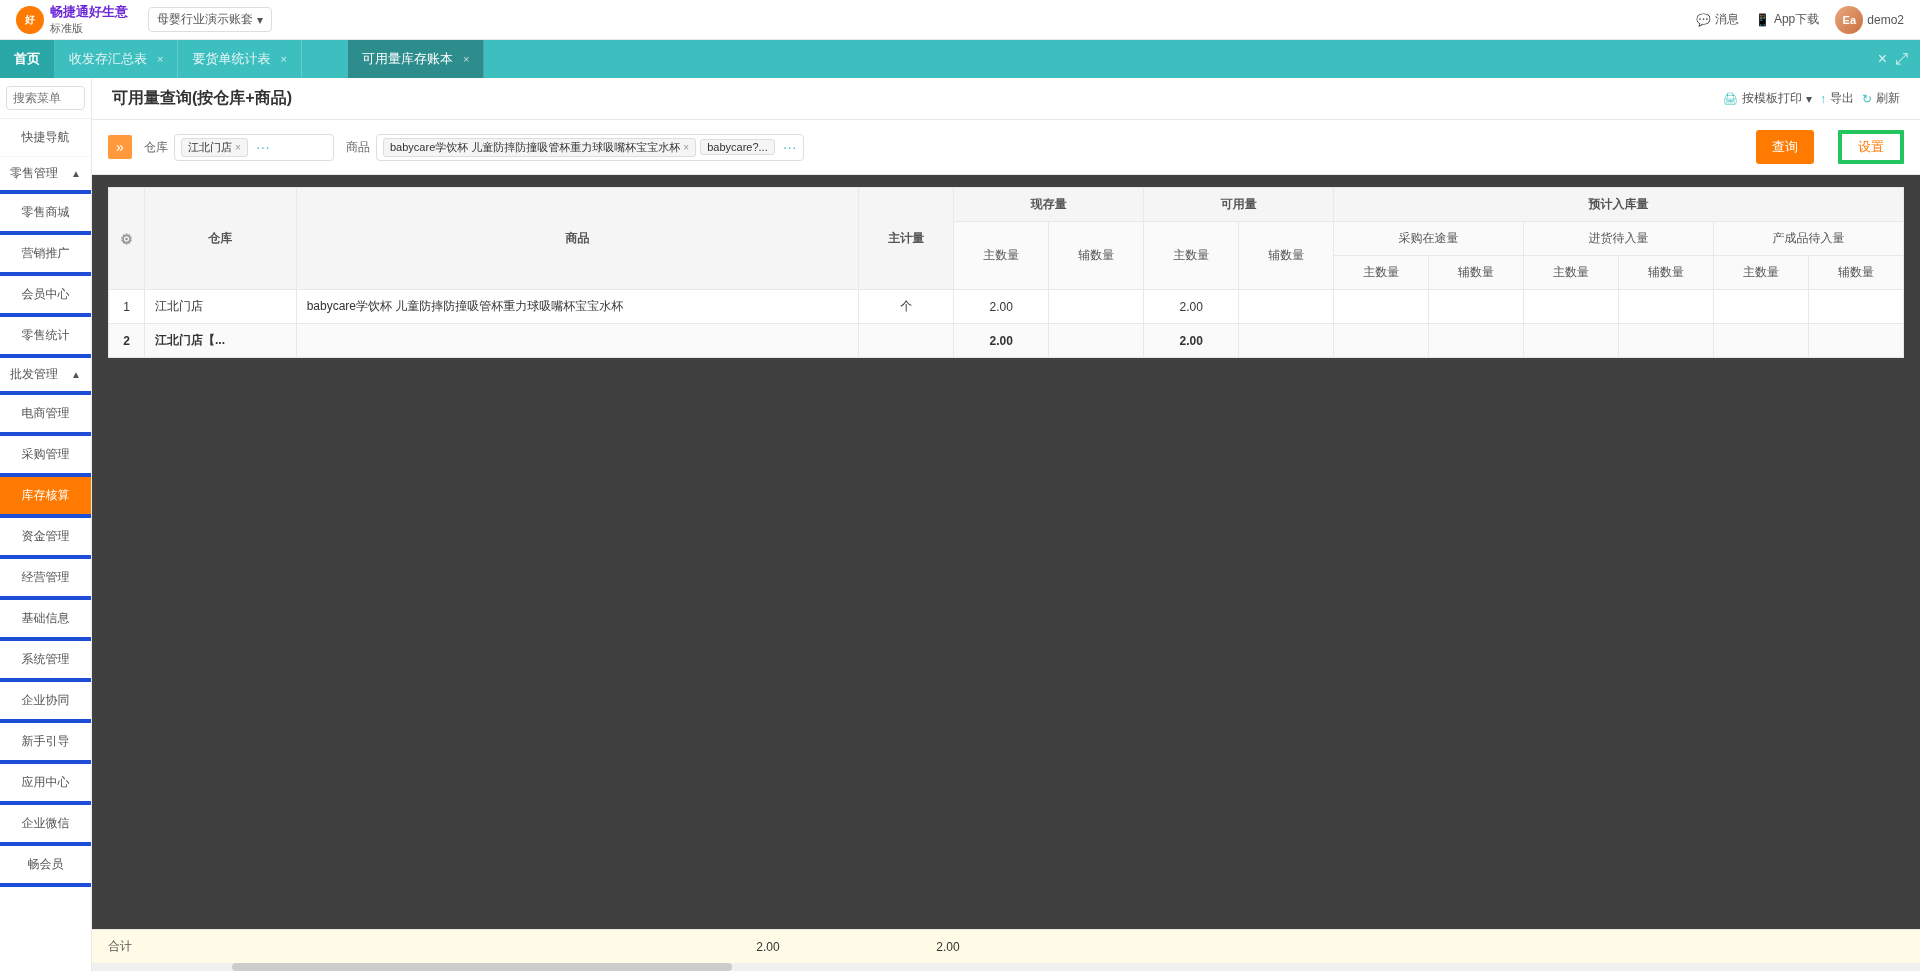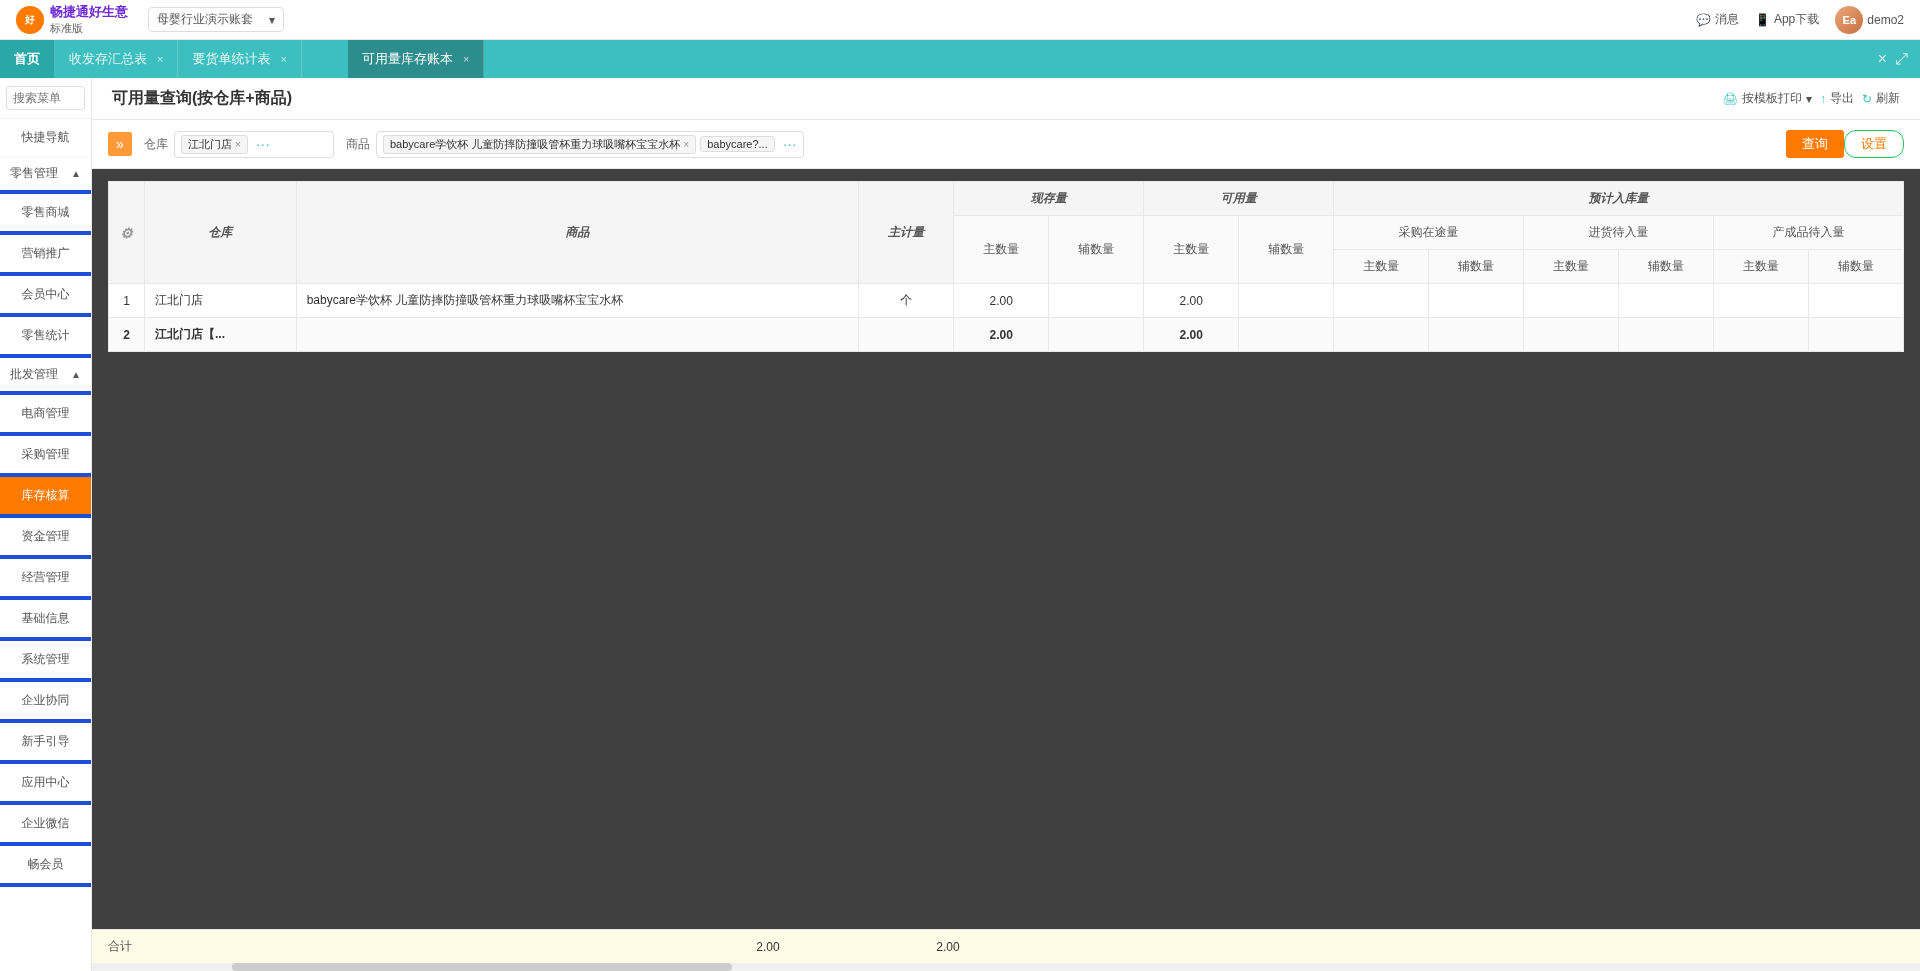--- a/index.html
+++ b/index.html
@@ -14,21 +14,21 @@
       justify-content: space-between;
       padding: 0 16px;
       border-bottom: 1px solid #e8e8e8;
       flex-shrink: 0;
     }
     .top-bar-left { display: flex; align-items: center; gap: 8px; }
     .logo-area { display: flex; align-items: center; gap: 6px; }
     .logo-icon { width: 28px; height: 28px; background: #ff7a00; border-radius: 50%; display: flex; align-items: center; justify-content: center; color: white; font-size: 10px; font-weight: bold; }
     .logo-text { font-size: 11px; color: #666; line-height: 1.3; }
     .logo-text .brand { font-weight: bold; color: #6d28d9; font-size: 13px; }
-    .industry-selector { display: flex; align-items: center; gap: 16px; border: 1px solid #ddd; border-radius: 4px; padding: 3px 8px; cursor: pointer; font-size: 12px; color: #555; margin-left: 12px; }
+    .industry-selector { display: flex; align-items: center; gap: 4px; border: 1px solid #ddd; border-radius: 4px; padding: 3px 8px; cursor: pointer; font-size: 12px; color: #555; margin-left: 12px; }
     .top-bar-right { display: flex; align-items: center; gap: 16px; font-size: 12px; color: #555; }
     .top-bar-right .icon-btn { display: flex; align-items: center; gap: 4px; cursor: pointer; }
     .avatar { width: 28px; height: 28px; border-radius: 50%; background: linear-gradient(135deg, #e8a87c, #c97040); display: flex; align-items: center; justify-content: center; color: white; font-size: 11px; font-weight: bold; }
 
     
     .tab-bar {
       background: #3ebfbf;
       height: 38px;
       display: flex;
       align-items: stretch;
@@ -170,35 +170,35 @@
       border-radius: 3px;
       padding: 1px 6px;
       font-size: 11px;
       color: #333;
       display: flex;
       align-items: center;
       gap: 3px;
     }
     .filter-tag .remove { cursor: pointer; color: #999; font-size: 10px; }
     .filter-ellipsis { color: #3ebfbf; font-size: 14px; cursor: pointer; margin-left: 4px; }
-    .filter-actions { margin-left: auto; display: flex; gap: 0; }
+    .filter-actions { margin-left: auto; display: flex; gap: 24px; }
     .btn-query {
       background: #ff7a00;
       color: white;
       border: none;
       border-radius: 3px;
       padding: 5px 16px;
       cursor: pointer;
       font-size: 13px;
     }
     .btn-setting {
       background: white;
       color: #ff7a00;
-      border: 1px solid #22c55e;
-      border-radius: 12px;
+      border: 4px solid #22c55e;
+      border-radius: 1px;
       padding: 4px 16px;
       cursor: pointer;
       font-size: 13px;
     }
 
     
     .table-container {
       flex: 1;
       overflow: auto;
       padding: 12px 16px;
@@ -213,21 +213,21 @@
       border: 1px solid #e8e8e8;
       padding: 8px 10px;
       text-align: center;
     }
     .data-table thead th {
       background: #fafafa;
       color: #555;
       font-weight: normal;
       white-space: nowrap;
     }
-    .data-table thead tr.top-header th { background: #f5f5f5; font-weight: bold; font-style: italic; }
+    .data-table thead tr.top-header th { background: #f5f5f5; font-weight: bold; }
     .data-table td.left { text-align: left; }
     .settings-col { width: 36px; }
     .gear-icon { color: #999; cursor: pointer; font-size: 14px; }
     
     
     .footer-bar {
       background: #fffbe6;
       border-top: 1px solid #e8e8e8;
       padding: 8px 16px;
       display: flex;

